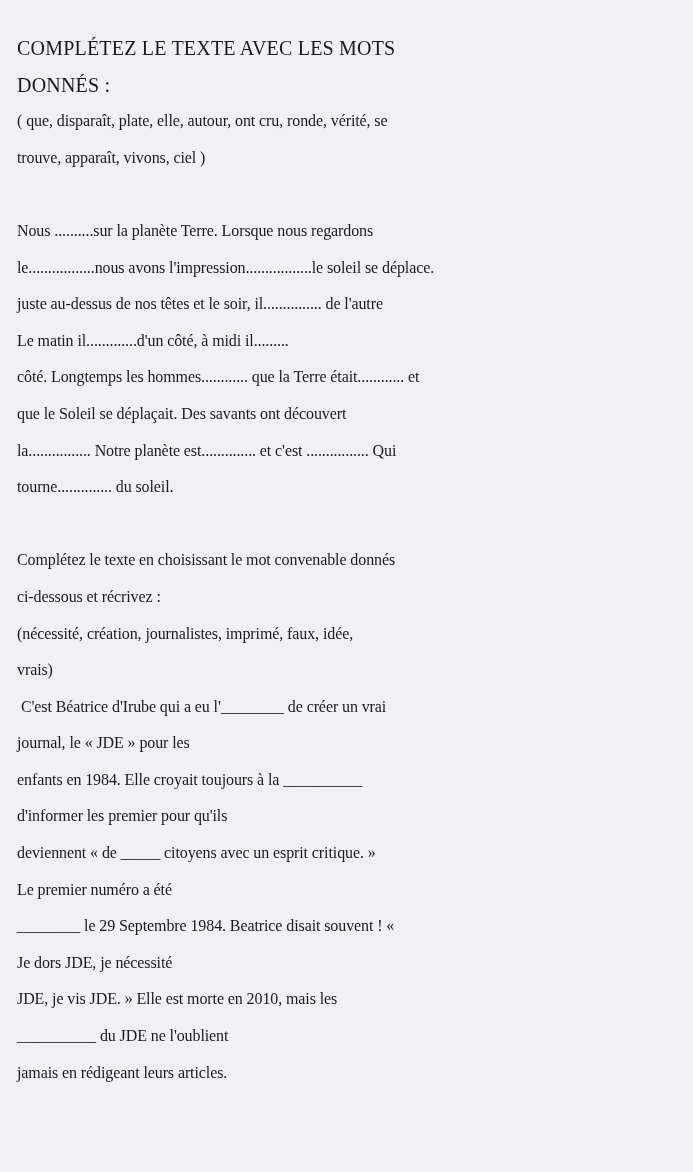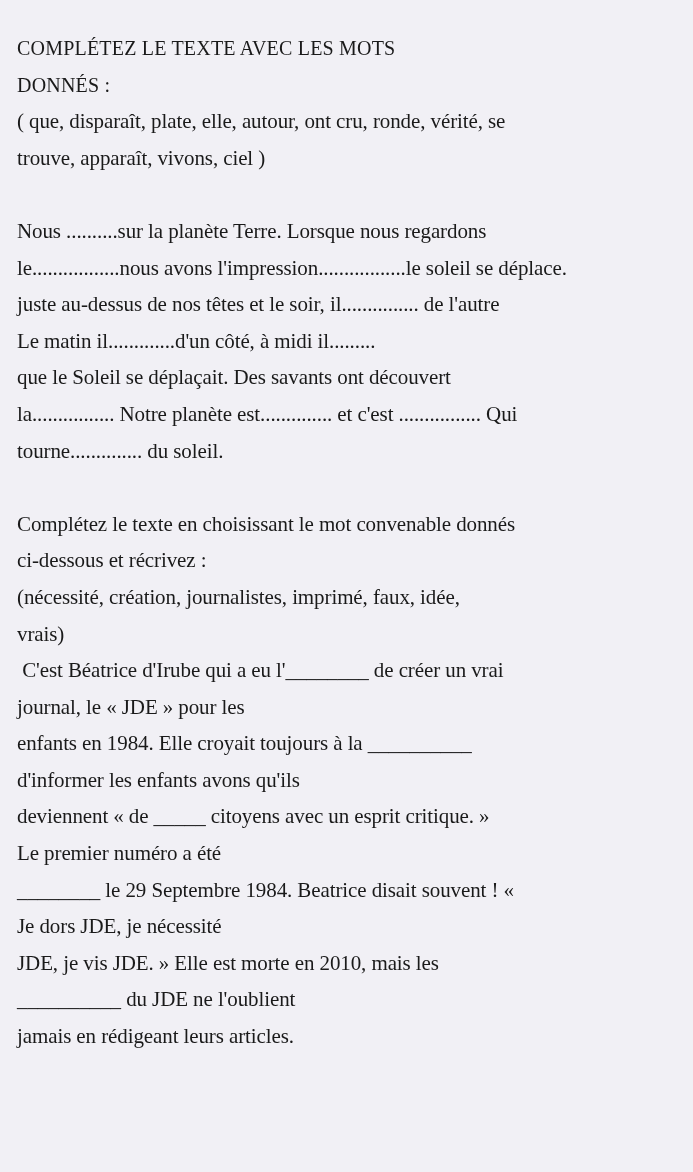--- a/index.html
+++ b/index.html
@@ -17,21 +17,21 @@
     }
     .page {
       position: absolute;
       left: 17px;
       top: 30px;
       width: 670px;
     }
     .line {
       height: 36.6px;
       line-height: 36.6px;
-      font-size: 21px;
+      font-size: 16px;
       white-space: pre;
       letter-spacing: -0.1px;
     }
     .title-line {
       font-size: 20px;
       letter-spacing: 0.2px;
     }
     .blank-line {
       height: 36.6px;
     }
@@ -49,37 +49,38 @@
     <div class="line title-line">DONNÉS :</div>
     <div class="line">( que, disparaît, plate, elle, autour, ont cru, ronde, vérité, se</div>
     <div class="line">trouve, apparaît, vivons, ciel )</div>
 
     <div class="blank-line"></div>
 
     <div class="line">Nous ..........sur la planète Terre. Lorsque nous regardons</div>
     <div class="line">le.................nous avons l'impression.................le soleil se déplace.</div>
     <div class="line">juste au-dessus de nos têtes et le soir, il............... de l'autre</div>
     <div class="line">Le matin il.............d'un côté, à midi il.........</div>
+    <div class="line">côté. Longtemps les hommes............ que la Terre était............ et</div>
     <div class="line">que le Soleil se déplaçait. Des savants ont découvert</div>
     <div class="line">la................ Notre planète est.............. et c'est ................ Qui</div>
     <div class="line">tourne.............. du soleil.</div>
   </section>
 
   <div class="section-gap"></div>
 
   <section>
     <div class="line">Complétez le texte en choisissant le mot convenable donnés</div>
     <div class="line">ci-dessous et récrivez :</div>
     <div class="line">(nécessité, création, journalistes, imprimé, faux, idée,</div>
     <div class="line">vrais)</div>
 
     <div class="line"> C'est Béatrice d'Irube qui a eu l'________ de créer un vrai</div>
     <div class="line">journal, le « JDE » pour les</div>
     <div class="line">enfants en 1984. Elle croyait toujours à la __________</div>
-    <div class="line">d'informer les enfants avons qu'ils</div>
+    <div class="line">d'informer les premier pour qu'ils</div>
     <div class="line">deviennent « de _____ citoyens avec un esprit critique. »</div>
     <div class="line">Le premier numéro a été</div>
     <div class="line">________ le 29 Septembre 1984. Beatrice disait souvent ! «</div>
     <div class="line">Je dors JDE, je nécessité</div>
     <div class="line">JDE, je vis JDE. » Elle est morte en 2010, mais les</div>
     <div class="line">__________ du JDE ne l'oublient</div>
     <div class="line">jamais en rédigeant leurs articles.</div>
   </section>
 
 </div>

